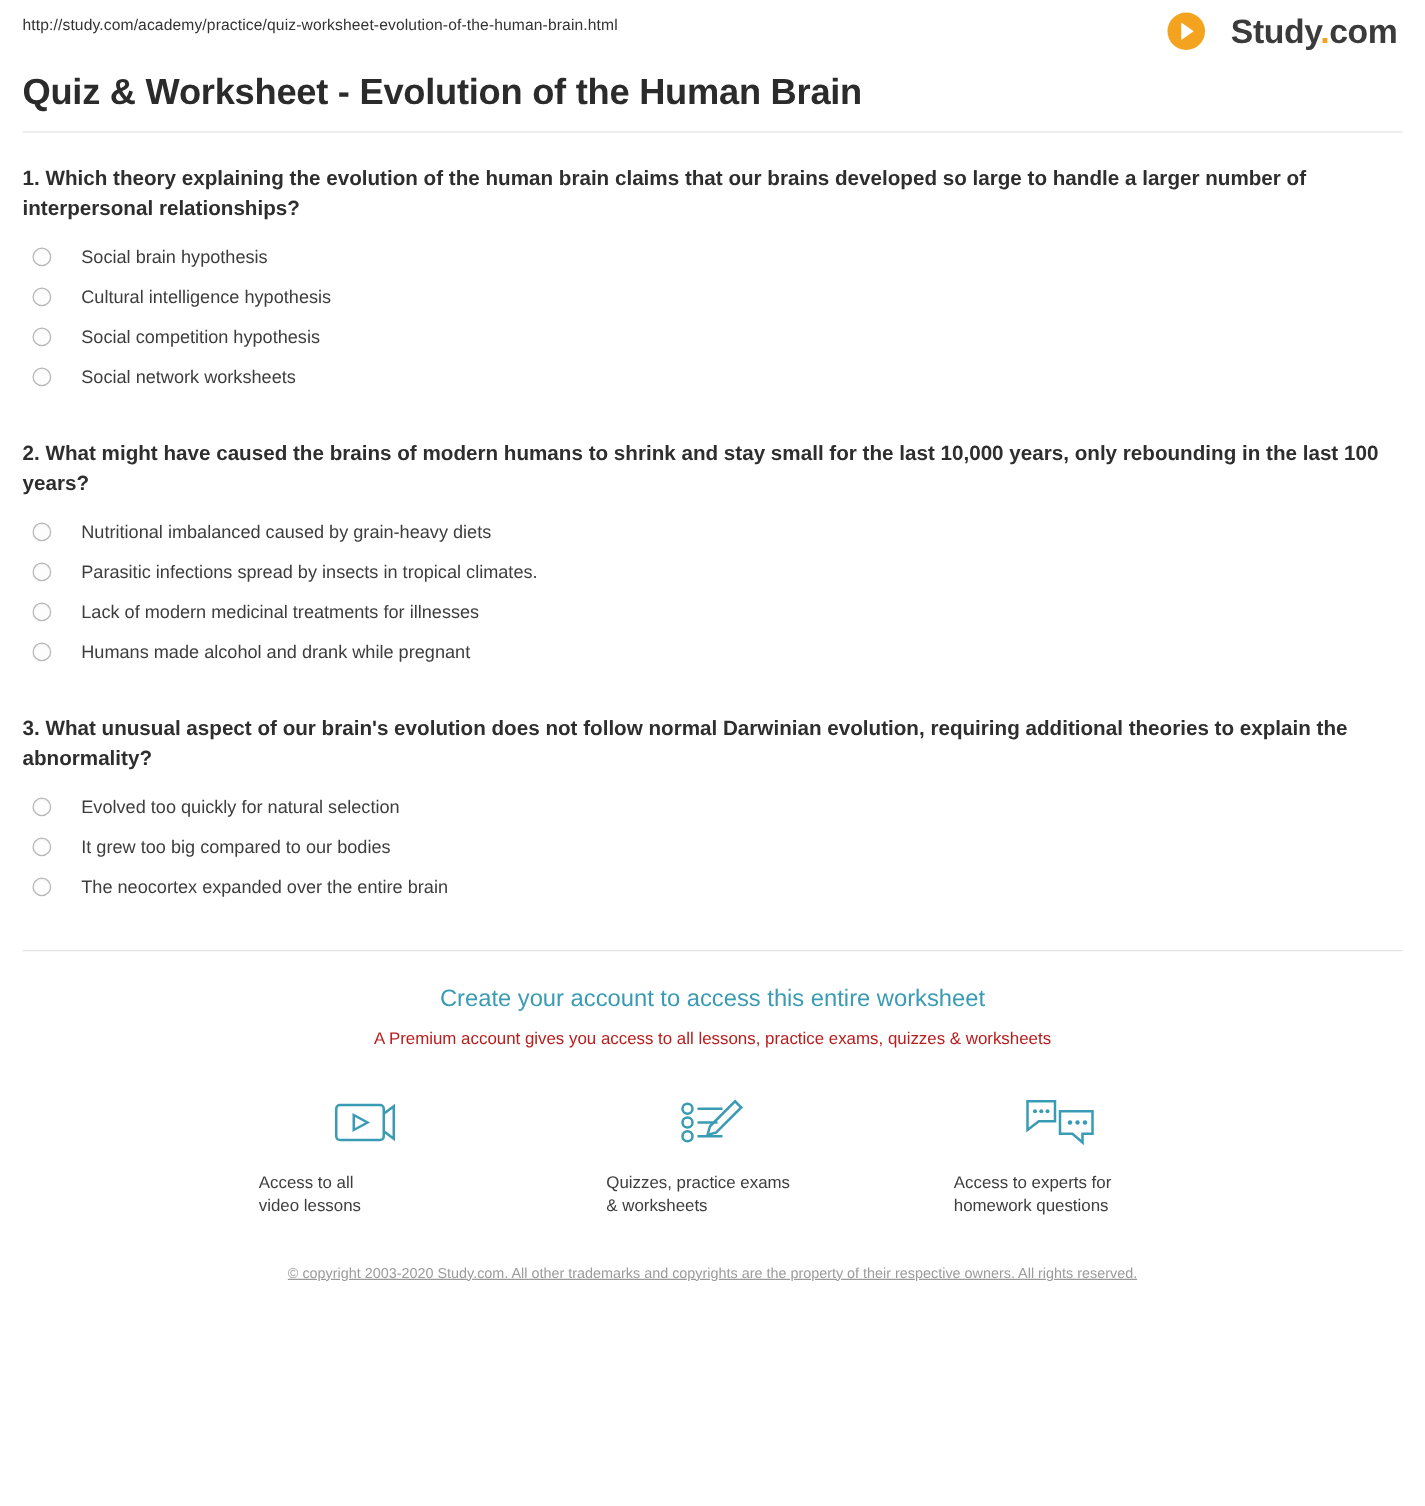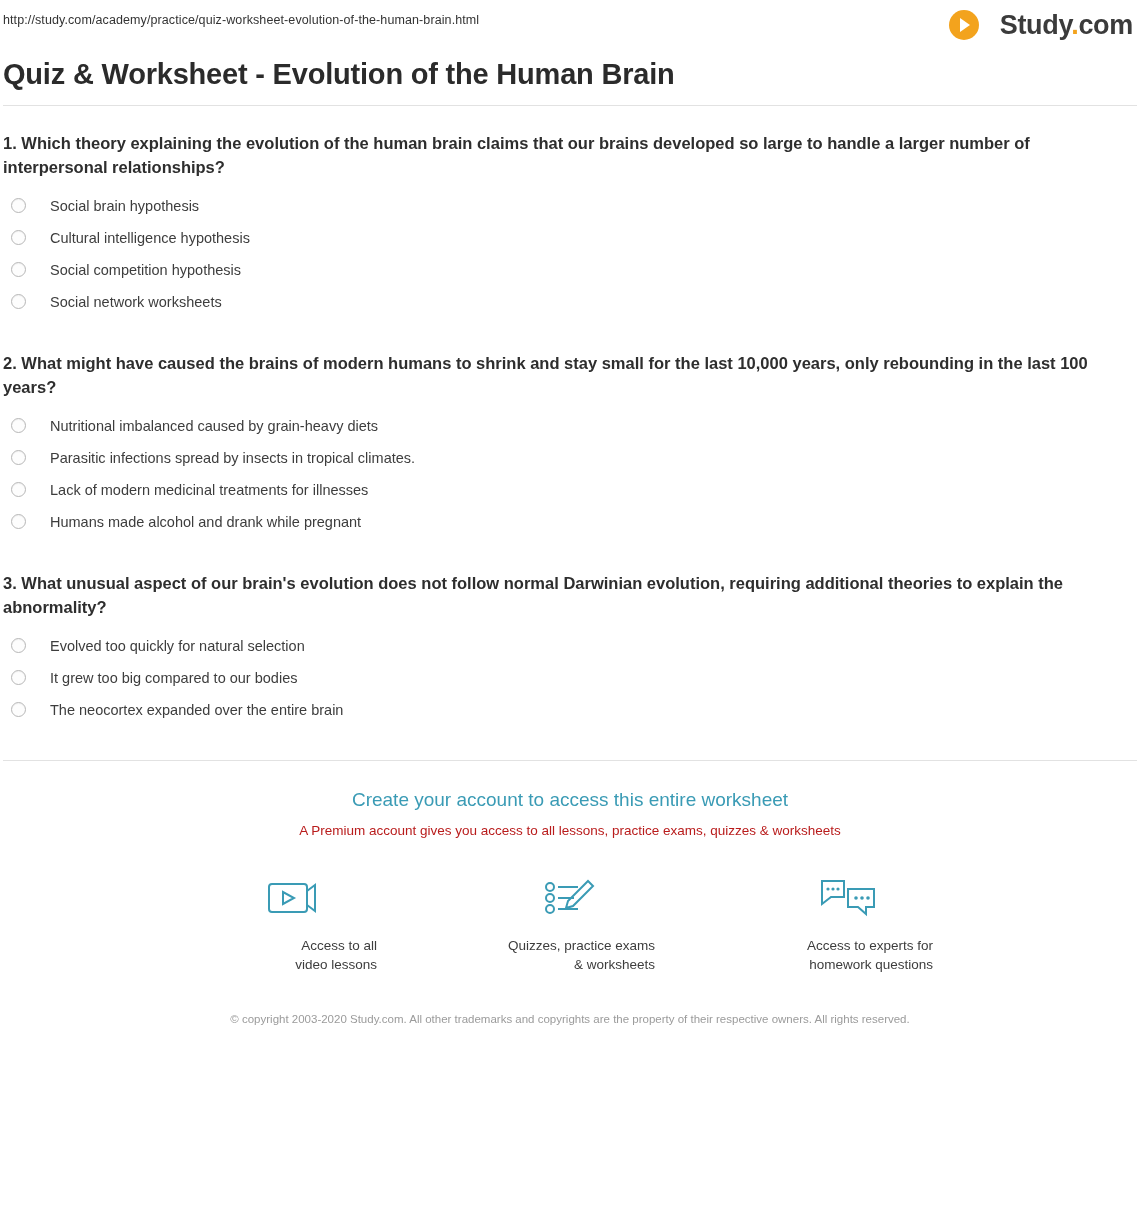--- a/index.html
+++ b/index.html
@@ -12,21 +12,21 @@
     background: #ffffff;
     font-family: "Liberation Sans", sans-serif;
     color: #333333;
     -webkit-font-smoothing: antialiased;
   }
   .page {
     width: 1140px;
     height: 1205px;
     position: relative;
     box-sizing: border-box;
-    padding: 0 3px;
+    padding: 0 18px;
   }
 
   
   .topbar {
     height: 52px;
     display: flex;
     align-items: flex-start;
     justify-content: space-between;
     padding-top: 10px;
     box-sizing: border-box;
@@ -136,21 +136,21 @@
     margin: 0;
   }
   .features {
     display: flex;
     justify-content: center;
     gap: 108px;
     margin-top: 34px;
   }
   .feature {
     width: 170px;
-    text-align: right;
+    text-align: left;
   }
   .feature .ficon {
     height: 52px;
     display: flex;
     align-items: center;
     justify-content: center;
   }
   .feature .flabel {
     margin-top: 12px;
     font-size: 13.5px;
@@ -160,20 +160,21 @@
   }
   .copyright {
     margin-top: 36px;
     text-align: center;
     font-size: 11.5px;
     color: #9b9b9b;
     line-height: 1.5;
     max-width: 720px;
     margin-left: auto;
     margin-right: auto;
+    text-decoration: underline;
   }
 </style>
 </head>
 <body>
 
 <div class="page">
 
   <div class="topbar">
     <div class="url">http://study.com/academy/practice/quiz-worksheet-evolution-of-the-human-brain.html</div>
     <div class="brand">

